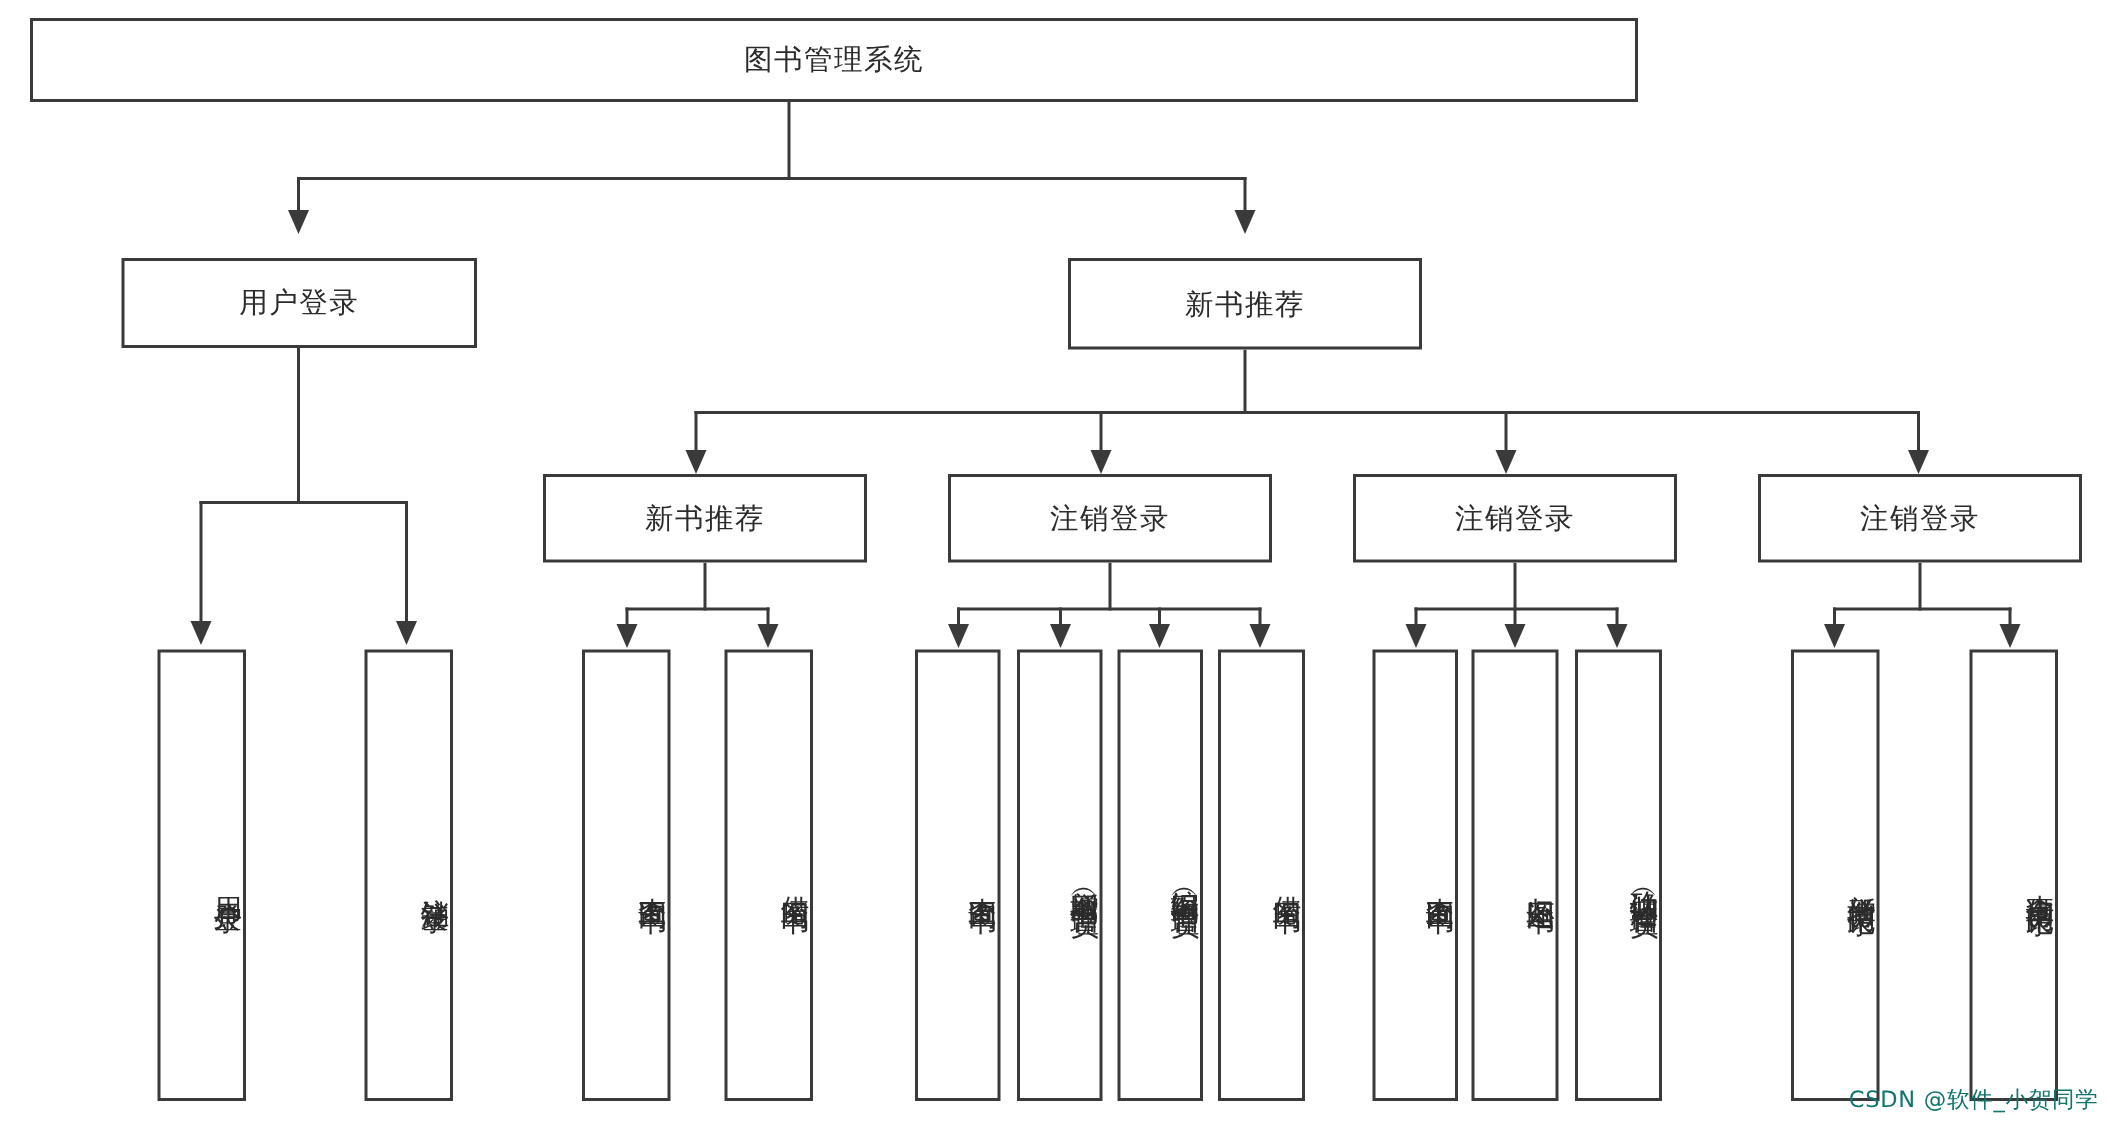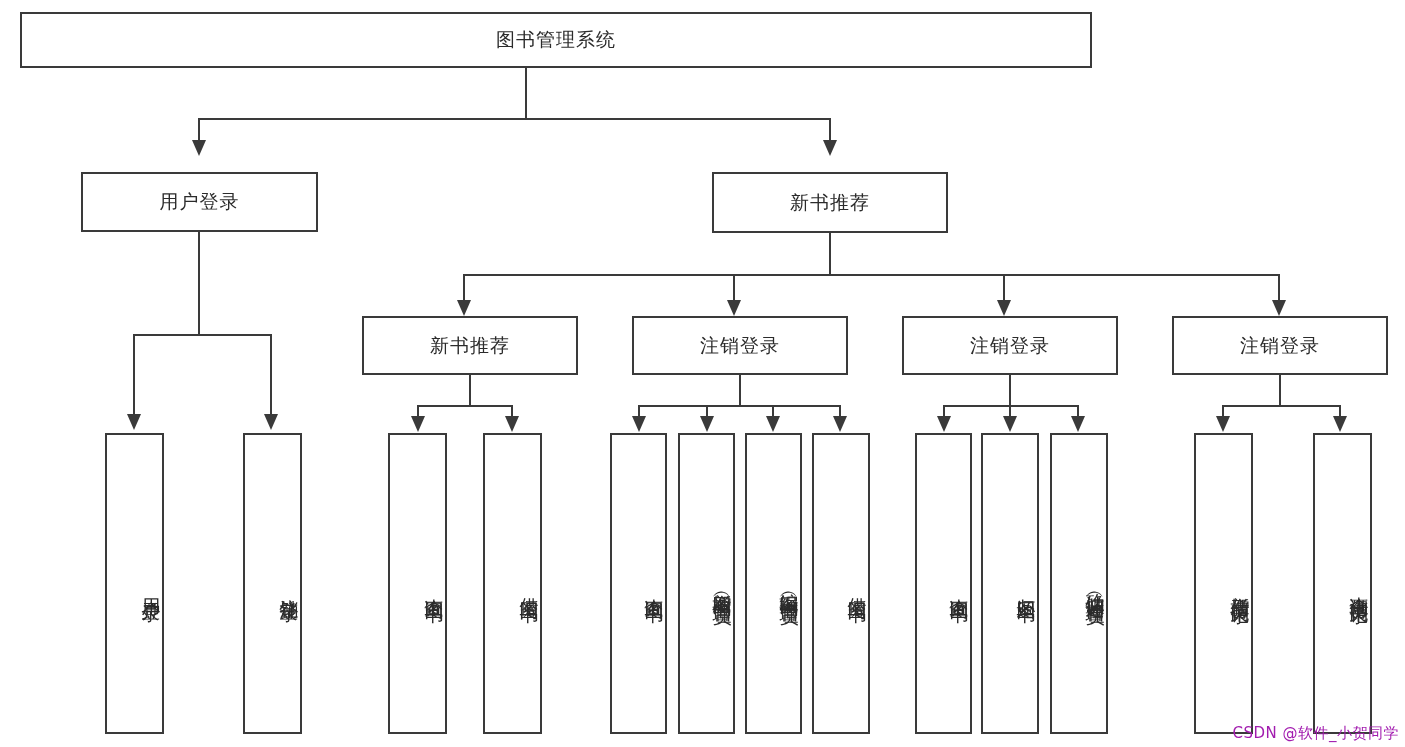--- a/index.html
+++ b/index.html
@@ -50,21 +50,21 @@
     border-left:7px solid transparent;
     border-right:7px solid transparent;
     border-top:16px solid #3a3a3a;
     z-index:2;
   }
   .watermark{
     position:absolute;
     right:6px;
     bottom:4px;
     font-size:15px;
-    color:#a21caf;
+    color:#0f766e;
     letter-spacing:0.5px;
     z-index:5;
     white-space:nowrap;
   }
 </style>
 </head>
 <body>
 
 <div id="canvas">
 

